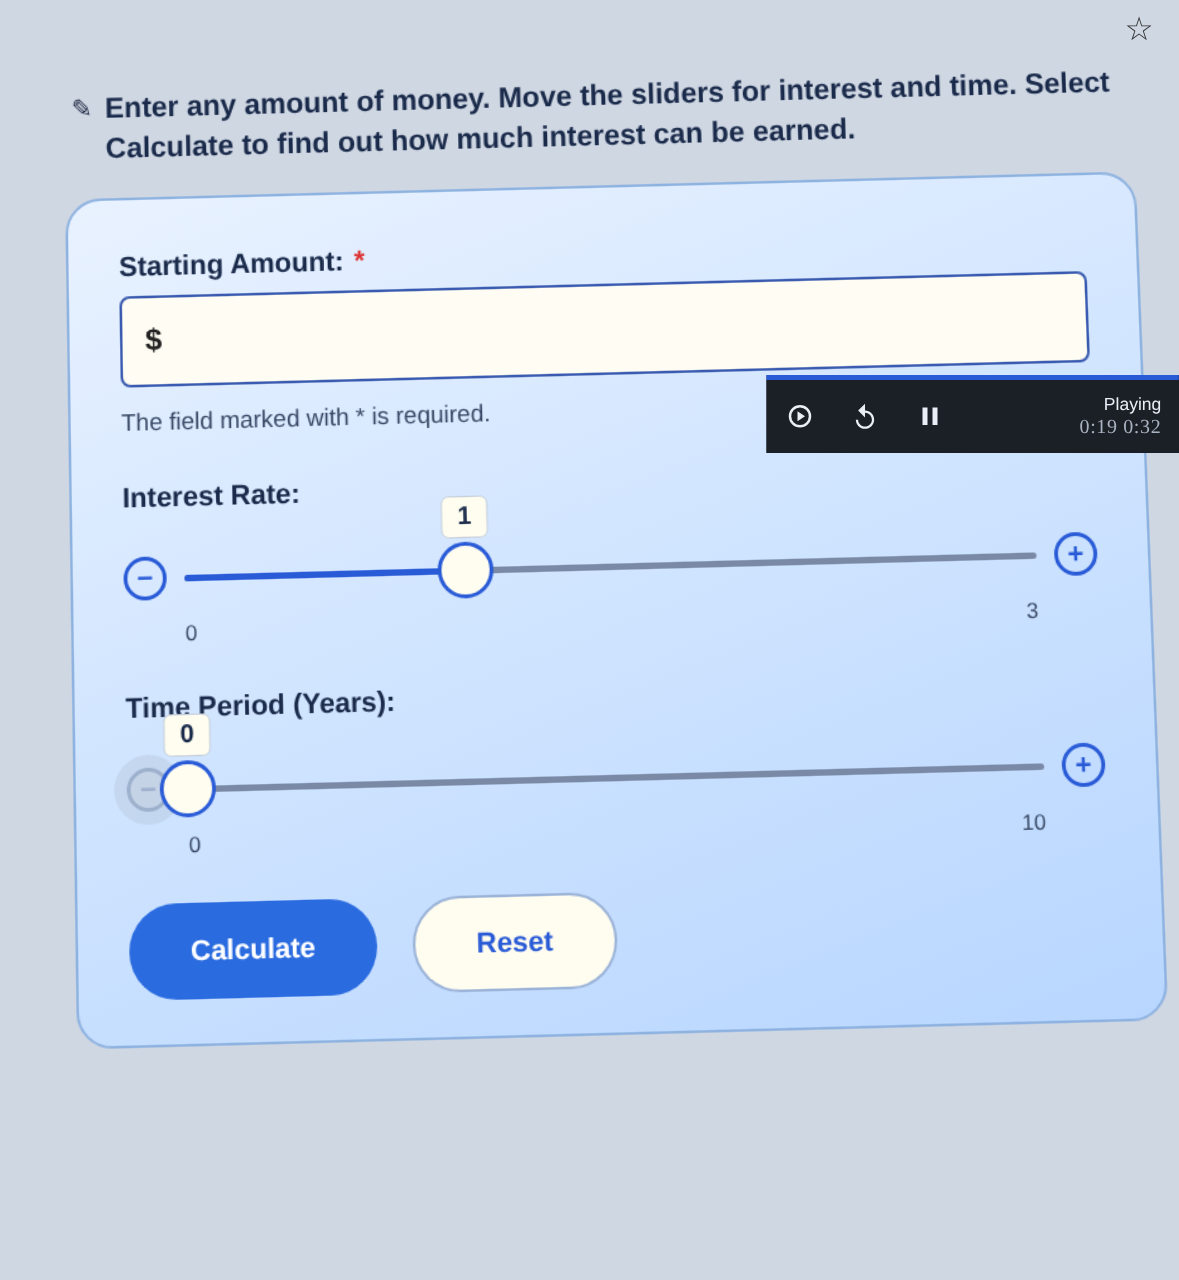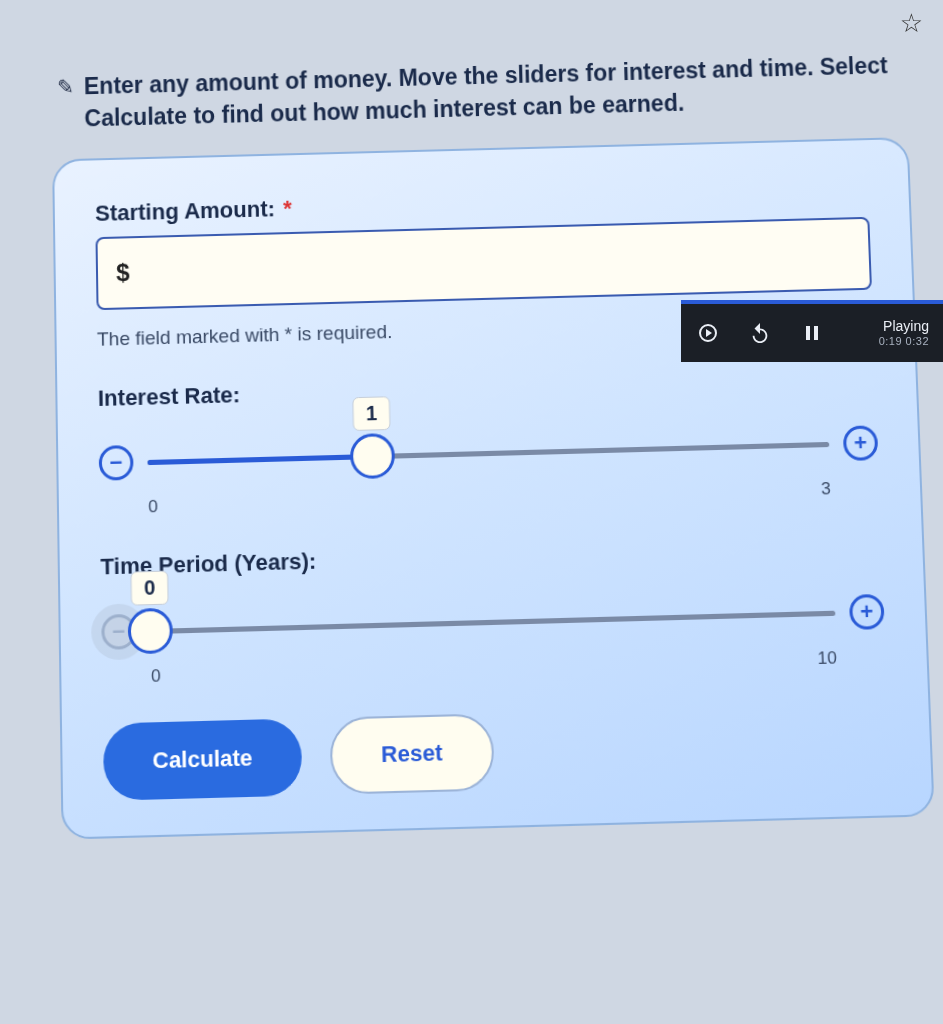--- a/index.html
+++ b/index.html
@@ -194,21 +194,21 @@
   .btn-secondary {
     background: #fffdf0;
     color: #2a5bd7;
     border: 2px solid #9cb4d8;
   }
   
   .reader-bar {
     position: absolute;
     top: 300px;
     right: 0;
-    width: 262px;
+    width: 330px;
     height: 62px;
     background: #1b1f26;
     border-top: 4px solid #2a5bd7;
     display: flex;
     align-items: center;
     padding: 0 14px;
     gap: 26px;
     color: #eaeef5;
     font-size: 14px;
     z-index: 50;
@@ -222,23 +222,24 @@
     cursor: pointer;
     color: #eaeef5;
   }
   .reader-btn svg { display: block; }
   .reader-status {
     margin-left: auto;
     text-align: right;
     line-height: 1.2;
   }
   .reader-status .sub {
-    font-size: 11px;
+    font-size: 16px;
     color: #a9b2c0;
     letter-spacing: 0.5px;
+    font-family: Liberation Serif, serif;
   }
 </style>
 </head>
 <body>
 
 <div class="star-btn">☆</div>
 
 <div class="page">
 
   <div class="header-row">

